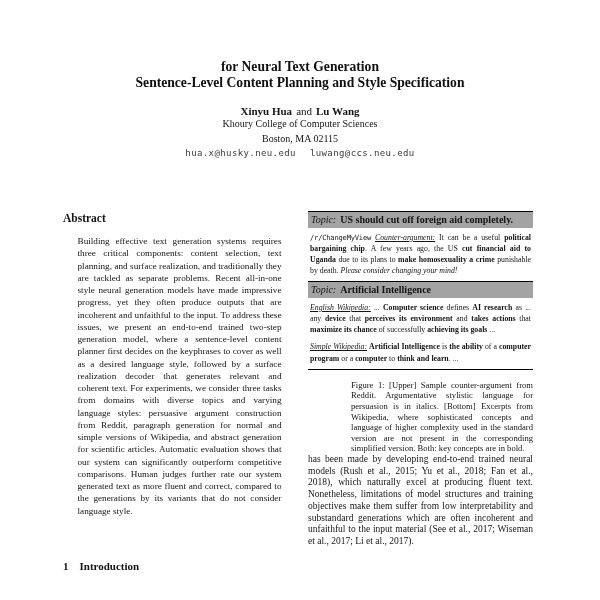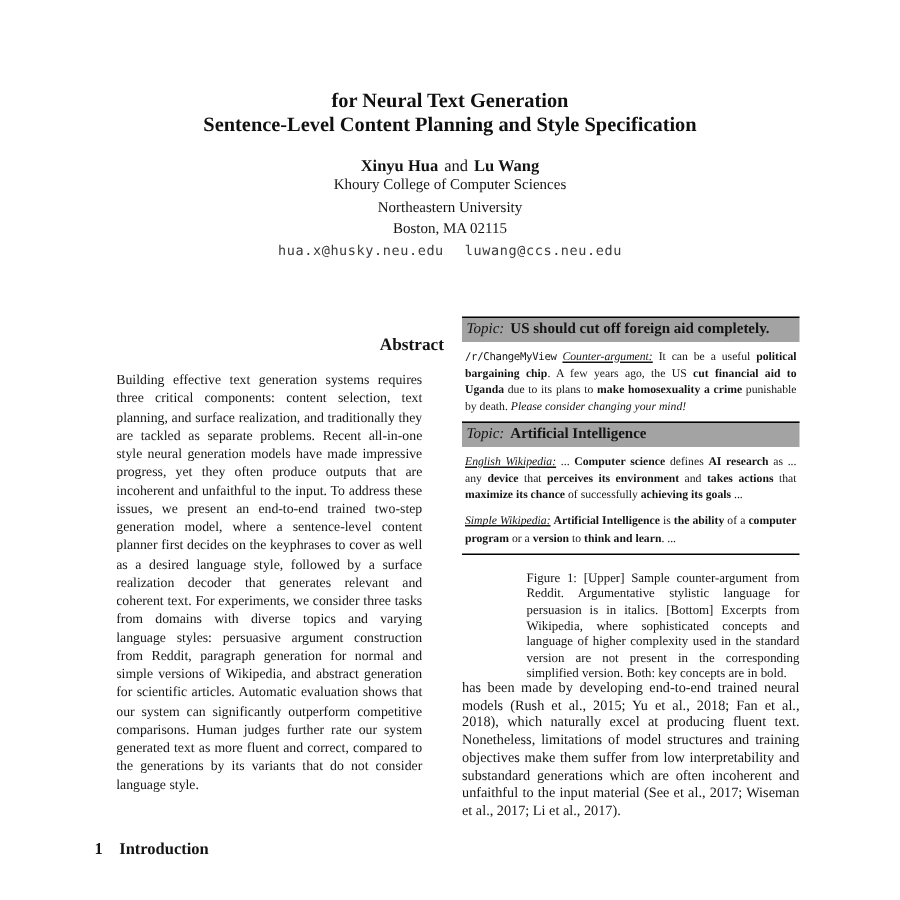--- a/index.html
+++ b/index.html
@@ -16,21 +16,21 @@
   .author-conj { font-weight:normal; padding:0 4px; }
   .affil-line { font-size:10px; line-height:14.5px; }
   .emails-line { margin-top:2px; font-family:"DejaVu Sans Mono", monospace; font-size:9px; color:#3a3a3a; letter-spacing:.4px; }
   .email-sep { display:inline-block; width:14px; }
 
   
   .col-left  { position:absolute; left:63px;  top:212px; width:233px; }
   .col-right { position:absolute; left:308px; top:211px; width:225px; }
 
   
-  .abstract-heading { text-align:right; font-weight:bold; font-size:11.5px; margin:12px 0 11px 0; }
+  .abstract-heading { text-align:left; font-weight:bold; font-size:11.5px; margin:0 0 11px 0; }
   .abstract-body {
     width:204px; margin:0 auto; font-size:9.2px; line-height:12.25px;
     text-align:justify; max-height:323px; overflow:hidden;font-family:Liberation Serif, serif;
   }
 
   
   .intro-block { position:absolute; left:63px; top:560px; width:233px; }
   .section-heading { font-size:11px; font-weight:bold; }
   .section-number { display:inline-block; margin-right:11px; }
   .intro-par { margin-top:8px; font-size:9.6px; line-height:12px; text-align:justify; }
@@ -61,21 +61,20 @@
 
   <div class="title-block">
     <div class="paper-title">
       <div>for Neural Text Generation</div>
       <div>Sentence-Level Content Planning and Style Specification</div>
     </div>
     <div class="authors-line">
       <span class="author-name">Xinyu Hua</span><span class="author-conj">and</span><span class="author-name">Lu Wang</span>
     </div>
     <div class="affil-line">Khoury College of Computer Sciences</div>
-    <div class="affil-line">Northeastern University</div>
     <div class="affil-line">Boston, MA 02115</div>
     <div class="emails-line">
       <span>hua.x@husky.neu.edu</span><span class="email-sep"></span><span>luwang@ccs.neu.edu</span>
     </div>
   </div>
 
   <div class="col-left">
     <div class="abstract-heading">Abstract</div>
     <div class="abstract-body">Building effective text generation systems requires three critical components: content selection, text planning, and surface realization, and traditionally they are tackled as separate problems. Recent all-in-one style neural generation models have made impressive progress, yet they often produce outputs that are incoherent and unfaithful to the input. To address these issues, we present an end-to-end trained two-step generation model, where a sentence-level content planner first decides on the keyphrases to cover as well as a desired language style, followed by a surface realization decoder that generates relevant and coherent text. For experiments, we consider three tasks from domains with diverse topics and varying language styles: persuasive argument construction from Reddit, paragraph generation for normal and simple versions of Wikipedia, and abstract generation for scientific articles. Automatic evaluation shows that our system can significantly outperform competitive comparisons. Human judges further rate our system generated text as more fluent and correct, compared to the generations by its variants that do not consider language style.</div>
   </div>
@@ -89,19 +88,19 @@
   <div class="col-right">
     <div class="figure-box">
       <div class="topic-row">
         <span class="topic-label">Topic:</span><span class="topic-text">US should cut off foreign aid completely.</span>
       </div>
       <div class="fig-body"><span class="s-m">/r/ChangeMyView</span><span> </span><span class="s-u s-i">Counter-argument:</span><span> It can be a useful </span><span class="s-b">political bargaining chip</span><span>. A few years ago, the US </span><span class="s-b">cut financial aid to Uganda</span><span> due to its plans to </span><span class="s-b">make homosexuality a crime</span><span> punishable by death. </span><span class="s-i">Please consider changing your mind!</span></div>
       <div class="topic-row second">
         <span class="topic-label">Topic:</span><span class="topic-text">Artificial Intelligence</span>
       </div>
       <div class="fig-body"><span class="s-u s-i">English Wikipedia:</span><span> ... </span><span class="s-b">Computer science</span><span> defines </span><span class="s-b">AI research</span><span> as ... any </span><span class="s-b">device</span><span> that </span><span class="s-b">perceives its environment</span><span> and </span><span class="s-b">takes actions</span><span> that </span><span class="s-b">maximize its chance</span><span> of successfully </span><span class="s-b">achieving its goals</span><span> ...</span></div>
-      <div class="fig-body simple"><span class="s-u s-i">Simple Wikipedia:</span><span> </span><span class="s-b">Artificial Intelligence</span><span> is </span><span class="s-b">the ability</span><span> of a </span><span class="s-b">computer program</span><span> or a </span><span class="s-b">version</span><span> to </span><span class="s-b">think and learn</span><span>. ...</span></div>
+      <div class="fig-body simple"><span class="s-u s-i">Simple Wikipedia:</span><span> </span><span class="s-b">Artificial Intelligence</span><span> is </span><span class="s-b">the ability</span><span> of a </span><span class="s-b">computer program</span><span> or a </span><span class="s-b">computer</span><span> to </span><span class="s-b">think and learn</span><span>. ...</span></div>
     </div>
     <div class="fig-caption">Figure 1: [Upper] Sample counter-argument from Reddit. Argumentative stylistic language for persuasion is in italics. [Bottom] Excerpts from Wikipedia, where sophisticated concepts and language of higher complexity used in the standard version are not present in the corresponding simplified version. Both: key concepts are in bold.</div>
     <div class="body-par-right">has been made by developing end-to-end trained neural models (Rush et al., 2015; Yu et al., 2018; Fan et al., 2018), which naturally excel at producing fluent text. Nonetheless, limitations of model structures and training objectives make them suffer from low interpretability and substandard generations which are often incoherent and unfaithful to the input material (See et al., 2017; Wiseman et al., 2017; Li et al., 2017).</div>
   </div>
 
 </div>
 
 </body></html>

